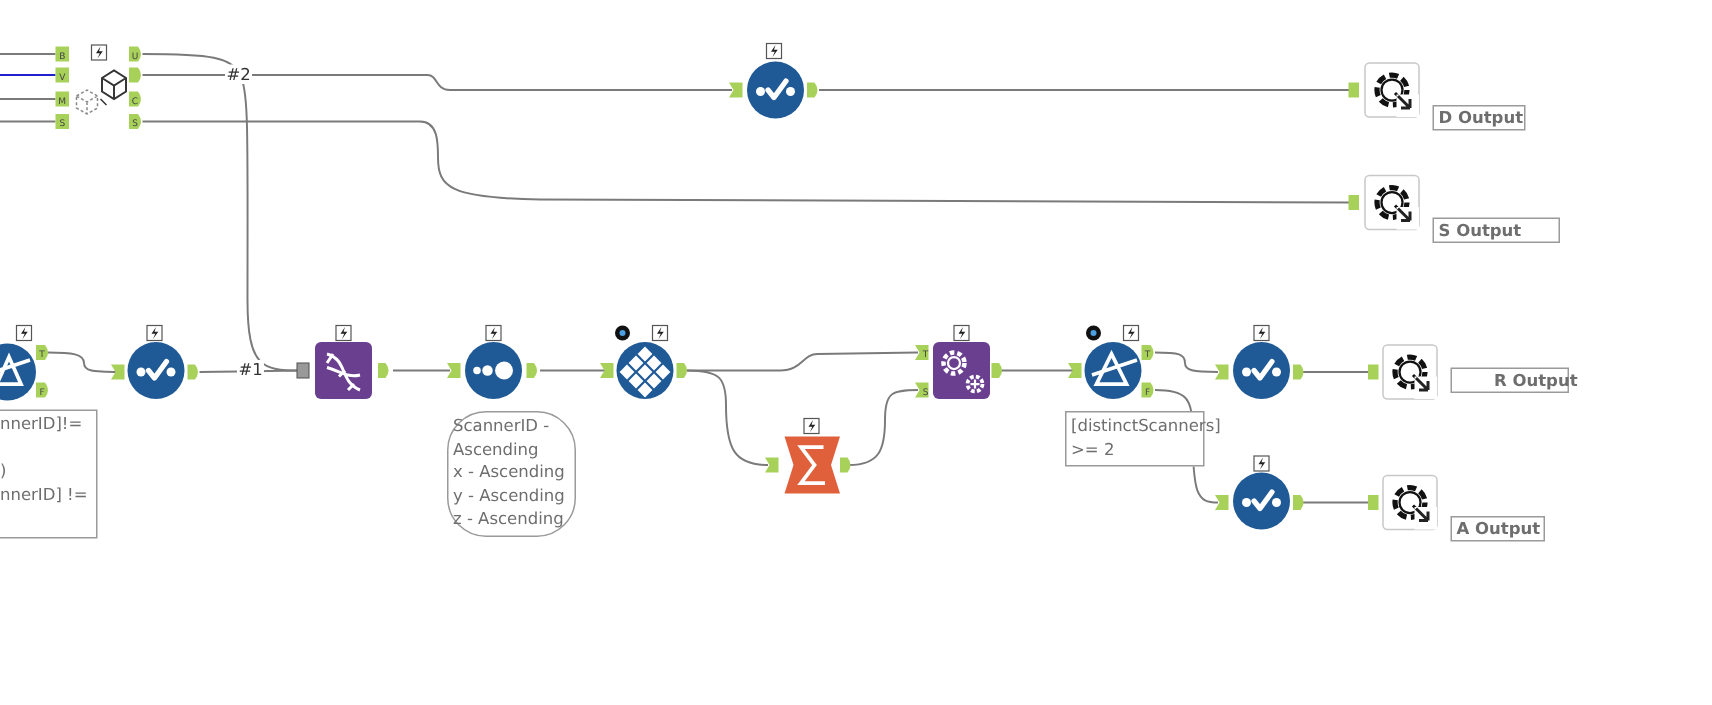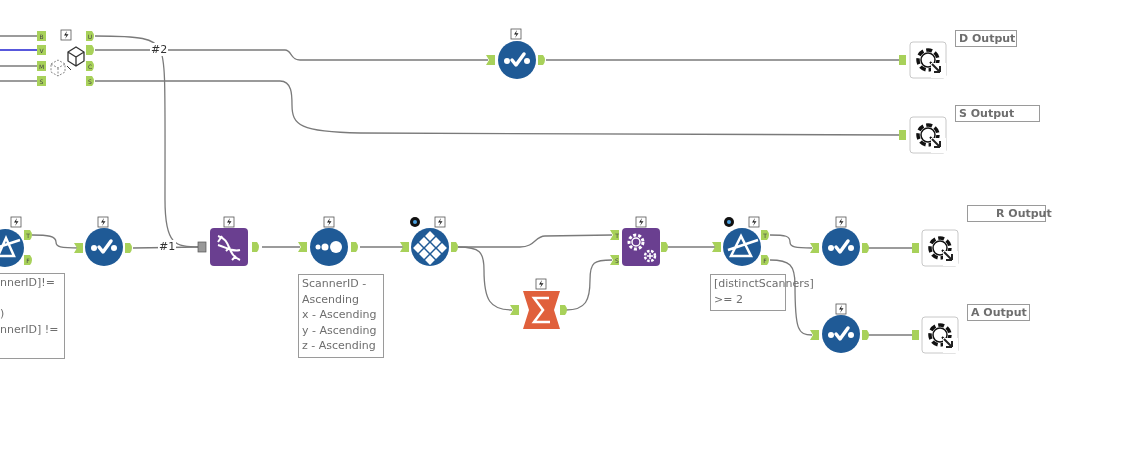--- a/index.html
+++ b/index.html
@@ -6,21 +6,21 @@
   body { width: 1141px; height: 470px; position: relative; overflow: hidden; font-family: "DejaVu Sans", sans-serif; }
   #canvas { position: absolute; left: 0; top: 0; width: 1141px; height: 470px; }
   .anno {
     position: absolute; border: 1px solid #9a9a9a; background: #fff;
     font-family: "DejaVu Sans", sans-serif; font-size: 11px; line-height: 15.5px;
     color: #6e6e6e; padding: 1px 3px; white-space: pre; box-sizing: border-box;
   }
   .label-box {
     position: absolute; border: 1px solid #9a9a9a; background: #fff;
     font-family: "DejaVu Sans", sans-serif; font-size: 11px; color: #6e6e6e;
-    padding: 1px 3px; font-weight: bold; white-space: nowrap; box-sizing: border-box;
+    padding: 1px 3px; font-weight: bold; white-space: nowrap; box-sizing: border-box; margin-top: 40px;
   }
   .conn-label { position: absolute; font-size: 11px; color: #333; font-family: "DejaVu Sans", sans-serif; background: #fff; padding: 0 1px; }
 </style>
 </head>
 <body>
 
 <svg id="canvas" viewBox="0 0 1141 470" xmlns="http://www.w3.org/2000/svg">
   <defs>
     <g id="bolt">
       <rect x="-5" y="-5" width="10" height="10" fill="#fff" stroke="#555" stroke-width="0.8"></rect>
@@ -253,24 +253,24 @@
 </svg>
 
 <span class="conn-label" style="left:150px; top:43px;">#2</span>
 <span class="conn-label" style="left:158px; top:240px;">#1</span>
 
 <div class="anno" style="left:-4px; top:273px; width:69px; height:86px;">nnerID]!=
 
 )
 nnerID] !=
 </div>
-<div class="anno" style="left:298px; top:274px; width:86px; height:84px;">ScannerID -
+<div class="anno" style="left:298px; top:274px; width:86px; height:84px;border-radius:26px;">ScannerID -
 Ascending
 x - Ascending
 y - Ascending
 z - Ascending</div>
-<div class="anno" style="left:710px; top:274px; width:76px; height:37px;">[distinctScanners]
+<div class="anno" style="left:710px; top:274px; width:93px; height:37px;">[distinctScanners]
 &gt;= 2</div>
 
 <div class="label-box" style="left:955px; top:30px; width:62px;">D Output</div>
 <div class="label-box" style="left:955px; top:105px; width:85px;">S Output</div>
 <div class="label-box" style="left:967px; top:205px; width:79px;padding-left:28px;">R Output</div>
 <div class="label-box" style="left:967px; top:304px; width:63px;">A Output</div>
 
 </body></html>

